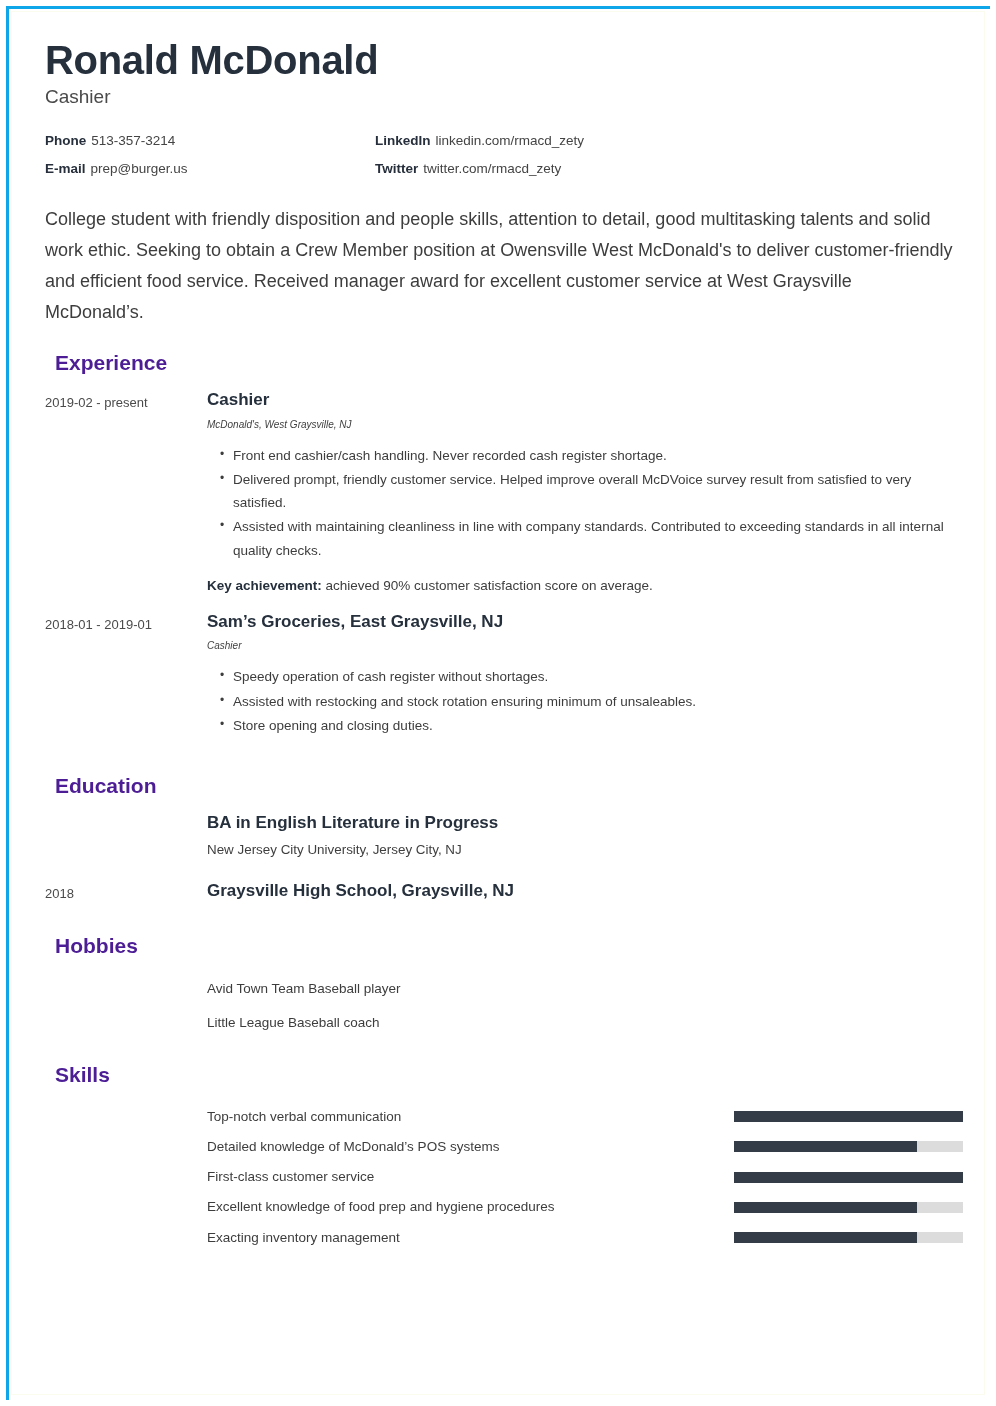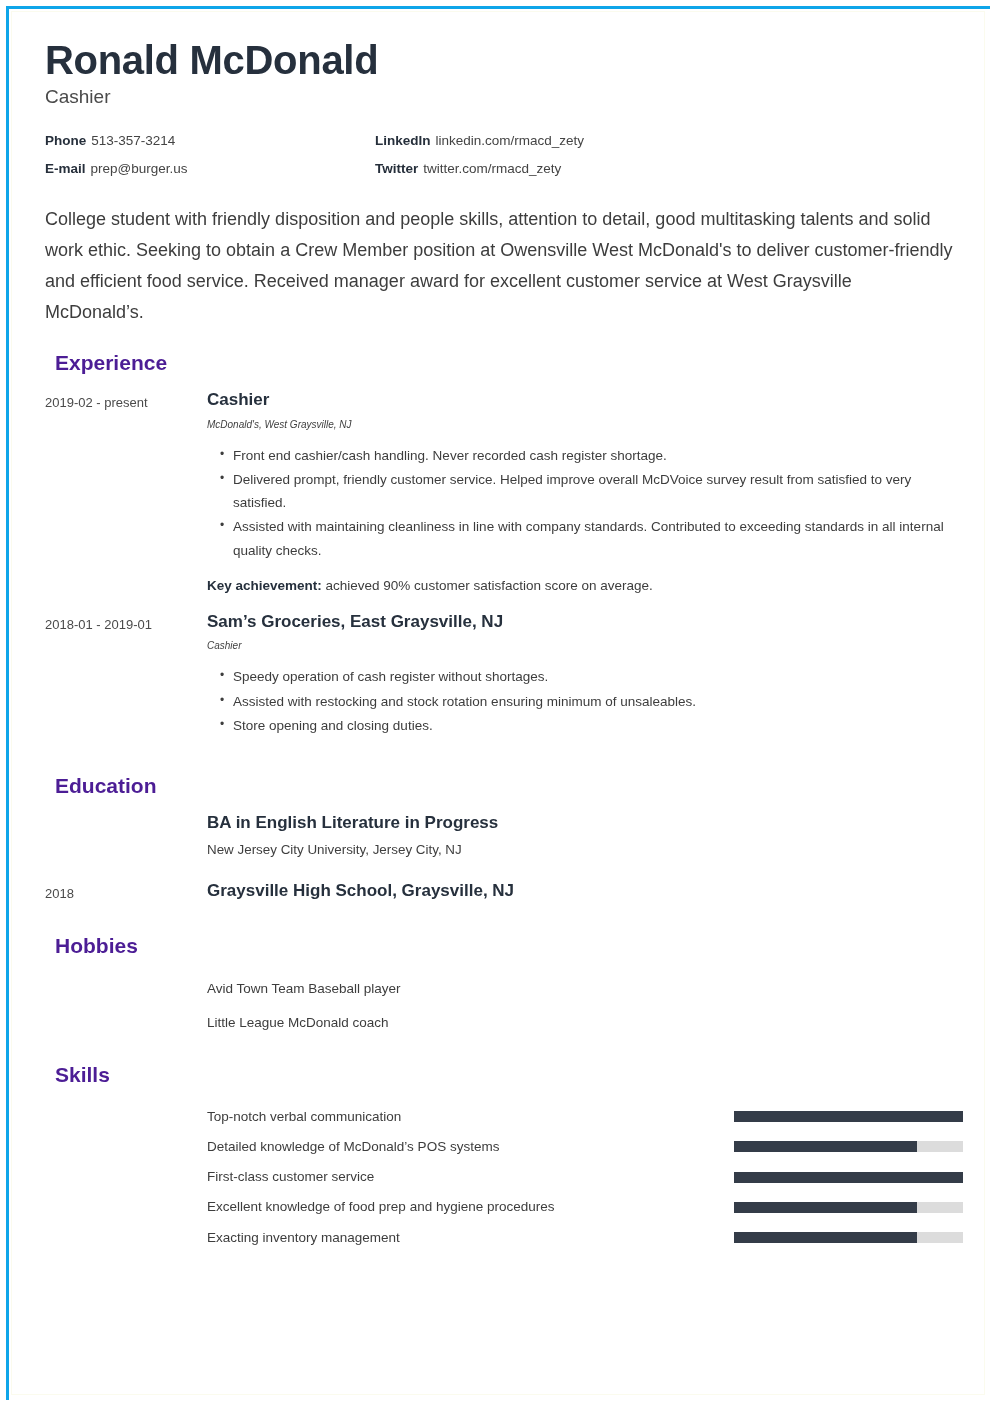--- a/index.html
+++ b/index.html
@@ -283,21 +283,21 @@
     </div>
 
     <div class="spacer-sm"></div>
 
     <div class="section">
       <h2 class="section-heading">Hobbies</h2>
       <div class="plain-entry">
         <div></div>
         <div>
           <div class="plain-line">Avid Town Team Baseball player</div>
-          <div class="plain-line">Little League McDonald coach</div>
+          <div class="plain-line">Little League Baseball coach</div>
         </div>
       </div>
     </div>
 
     <div class="spacer-md"></div>
 
     <div class="section">
       <h2 class="section-heading">Skills</h2>
 
       <div class="skill-row">

